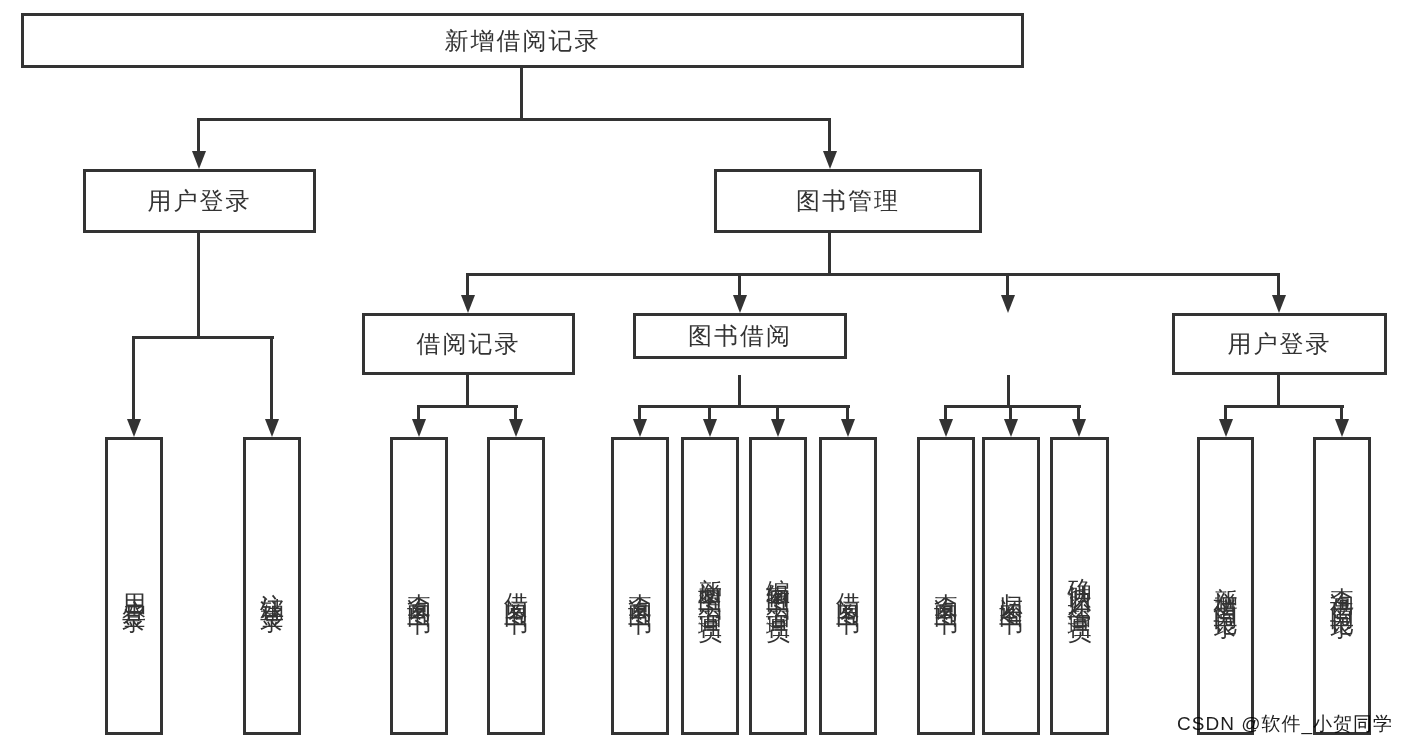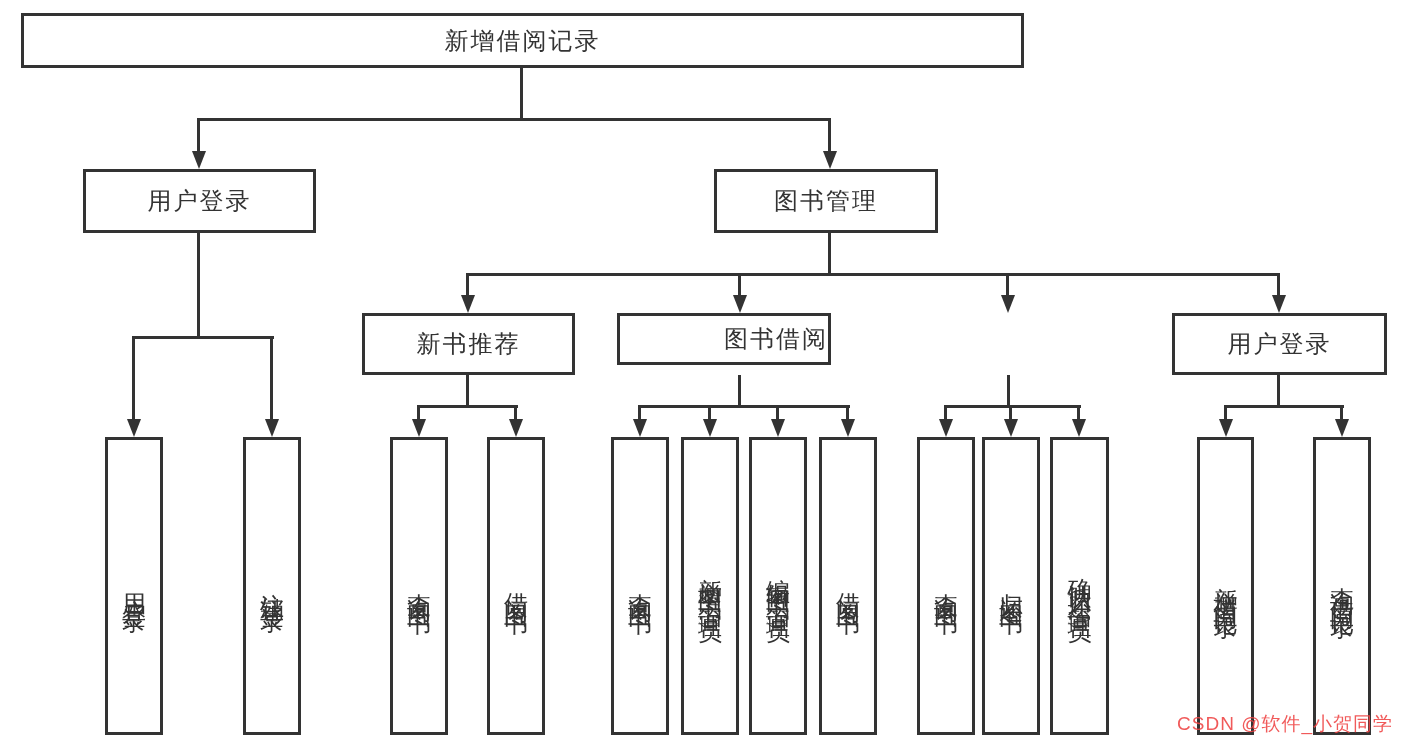--- a/index.html
+++ b/index.html
@@ -20,46 +20,46 @@
     font-size:24px; letter-spacing:6px; line-height:1; white-space:nowrap;
   }
   .line { position:absolute; background:#333333; }
   .arrow {
     position:absolute; width:0; height:0;
     border-left:7px solid transparent; border-right:7px solid transparent;
     border-top:18px solid #333333;
   }
   .watermark {
     position:absolute; right:12px; bottom:10px;
-    font-size:19px; letter-spacing:1px; color:#ef4444; opacity:0.88;
+    font-size:19px; letter-spacing:1px; color:#000000; opacity:0.88;
     z-index:10; white-space:nowrap;
   }
 </style>
 </head>
 <body>
 
 <div id="stage">
 
   <div class="box hbox" style="left:21px; top:13px; width:1003px; height:55px;">
     <span>新增借阅记录</span>
   </div>
 
   <div class="box hbox" style="left:83px; top:169px; width:233px; height:64px;">
     <span>用户登录</span>
   </div>
 
-  <div class="box hbox" style="left:714px; top:169px; width:224px; height:64px;font-family:Liberation Mono, monospace;">
+  <div class="box hbox" style="left:714px; top:169px; width:268px; height:64px;font-family:Liberation Mono, monospace;">
     <span>图书管理</span>
   </div>
 
   <div class="box hbox" style="left:362px; top:313px; width:213px; height:62px;">
-    <span>新书推荐</span>
+    <span>借阅记录</span>
   </div>
 
-  <div class="box hbox" style="left:617px; top:313px; width:214px; height:52px;justify-content:flex-end;">
+  <div class="box hbox" style="left:633px; top:313px; width:214px; height:46px;">
     <span>图书借阅</span>
   </div>
 
 
   <div class="box hbox" style="left:1172px; top:313px; width:215px; height:62px;">
     <span>用户登录</span>
   </div>
 
   <div class="box vbox" style="left:105px; top:437px; width:58px; height:298px;">
     <span class="vtext">用户登录</span>

